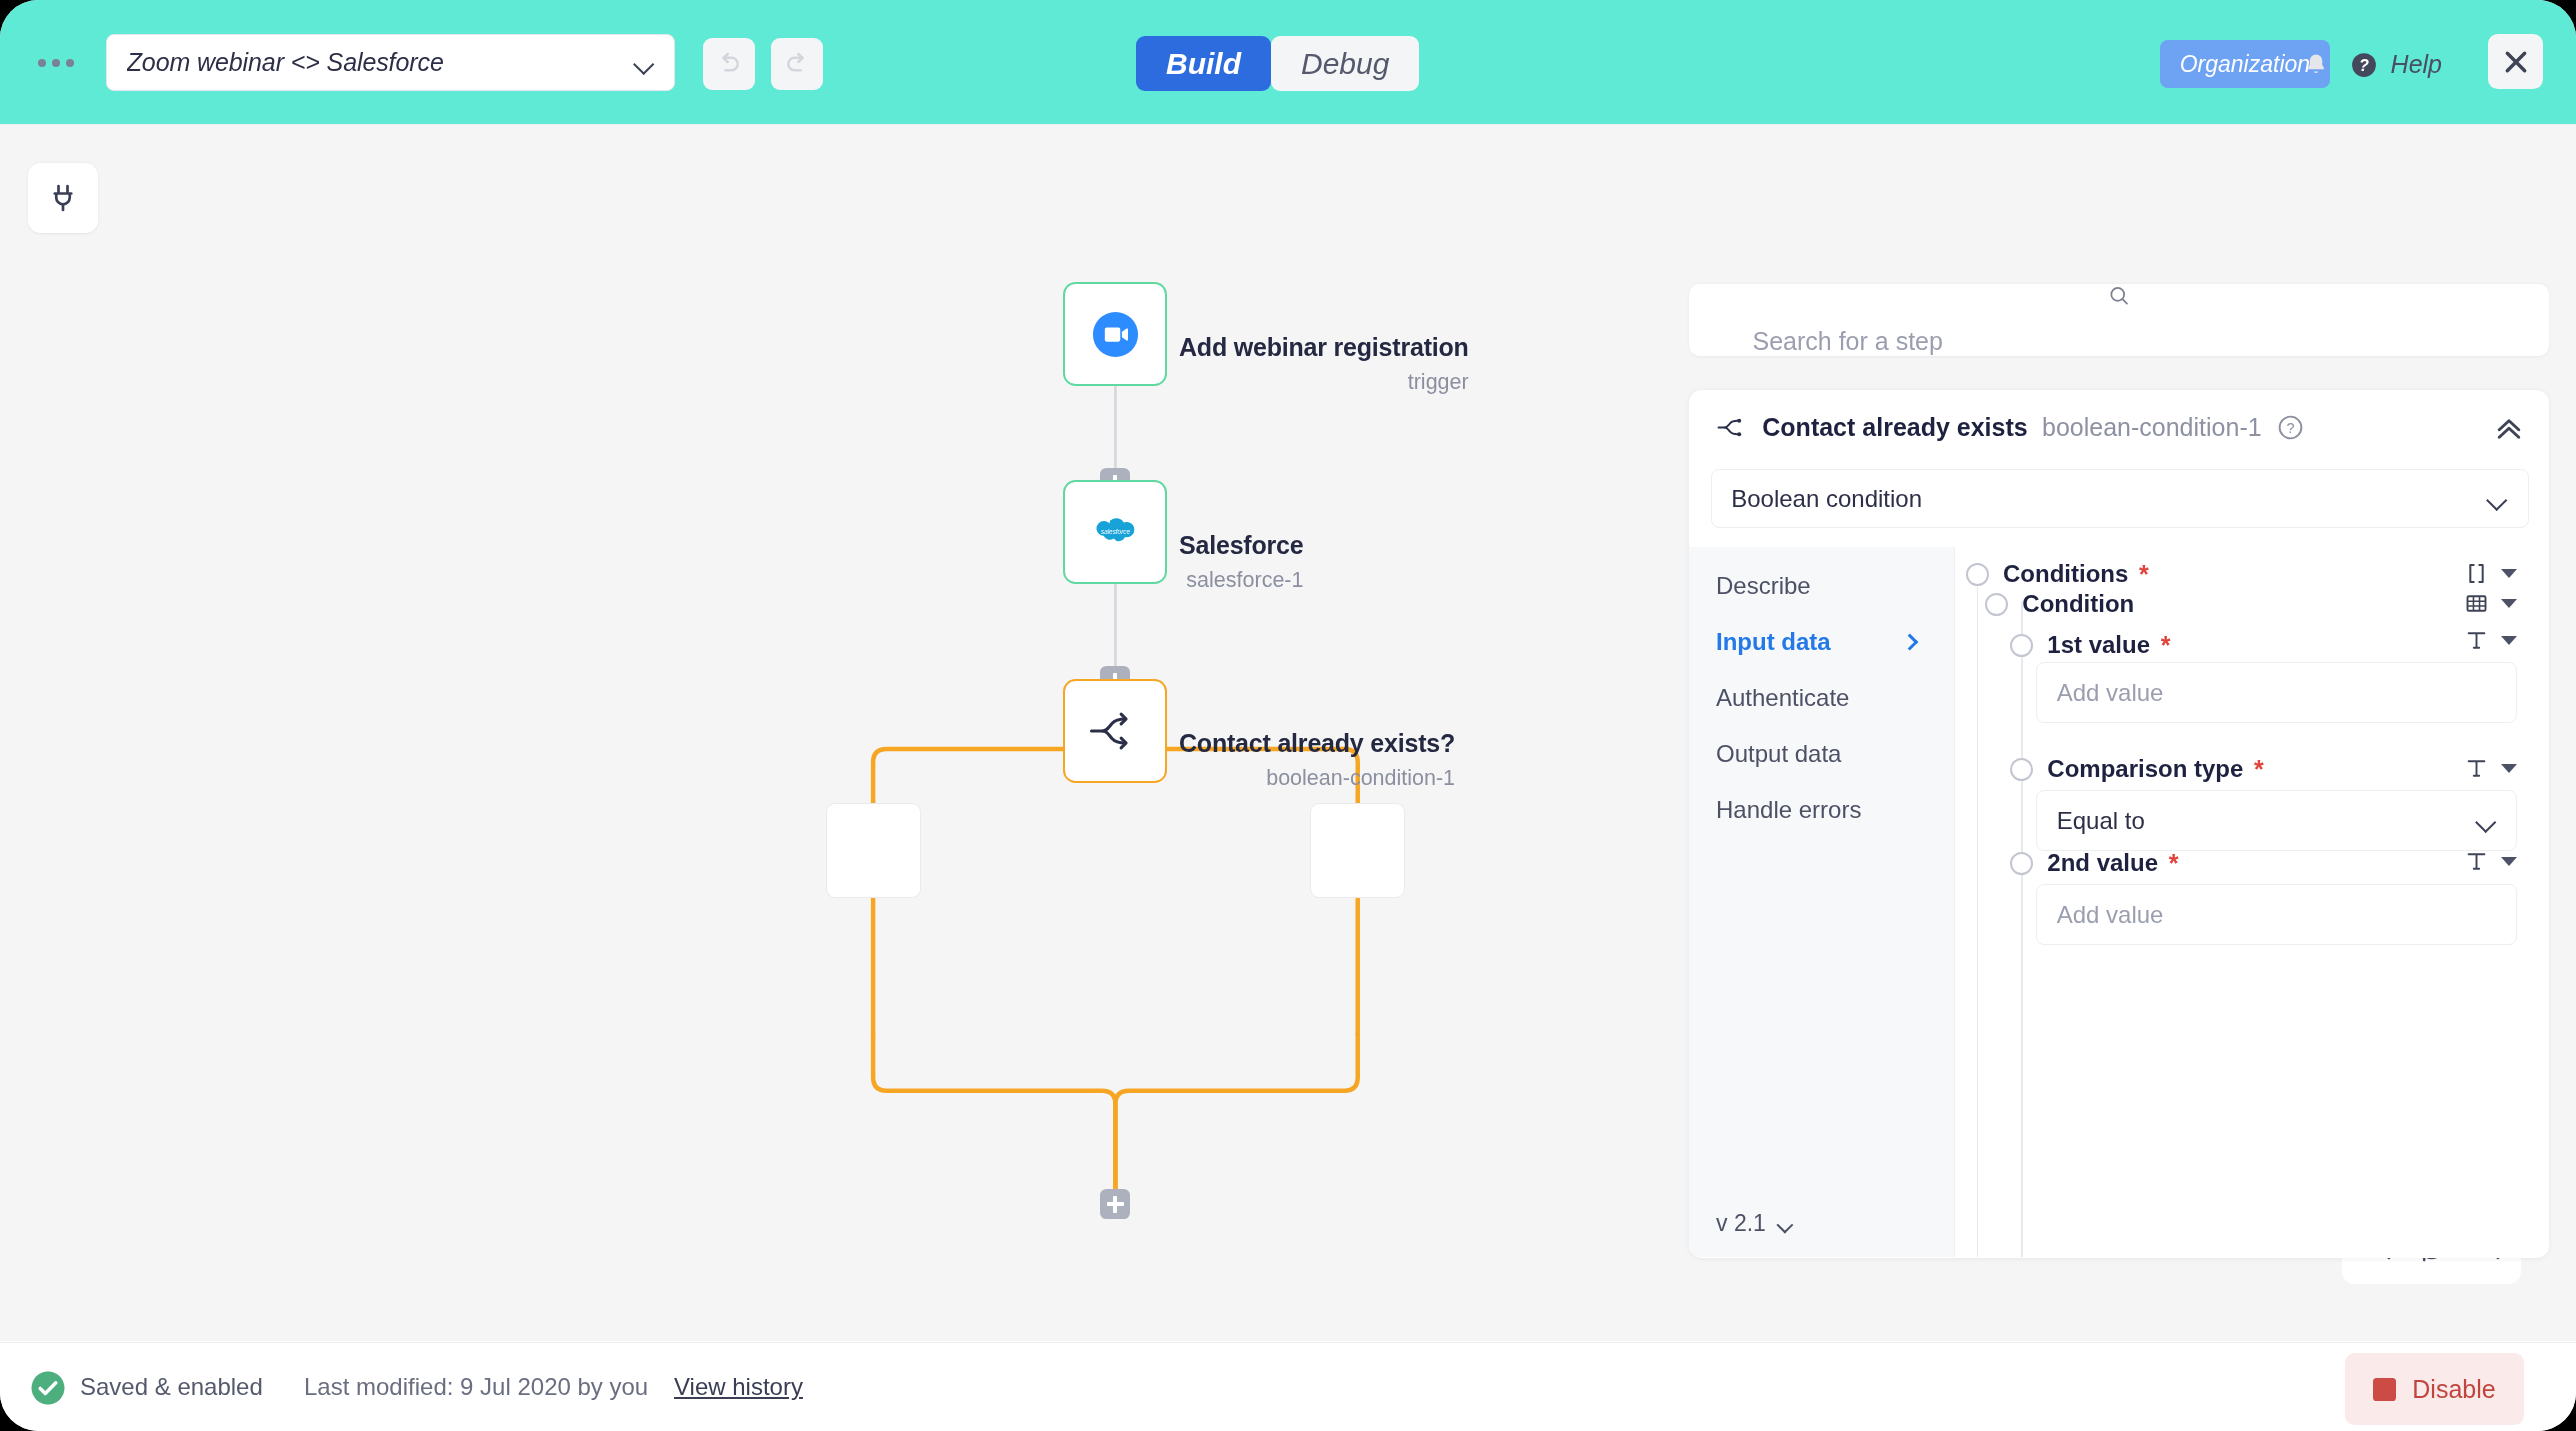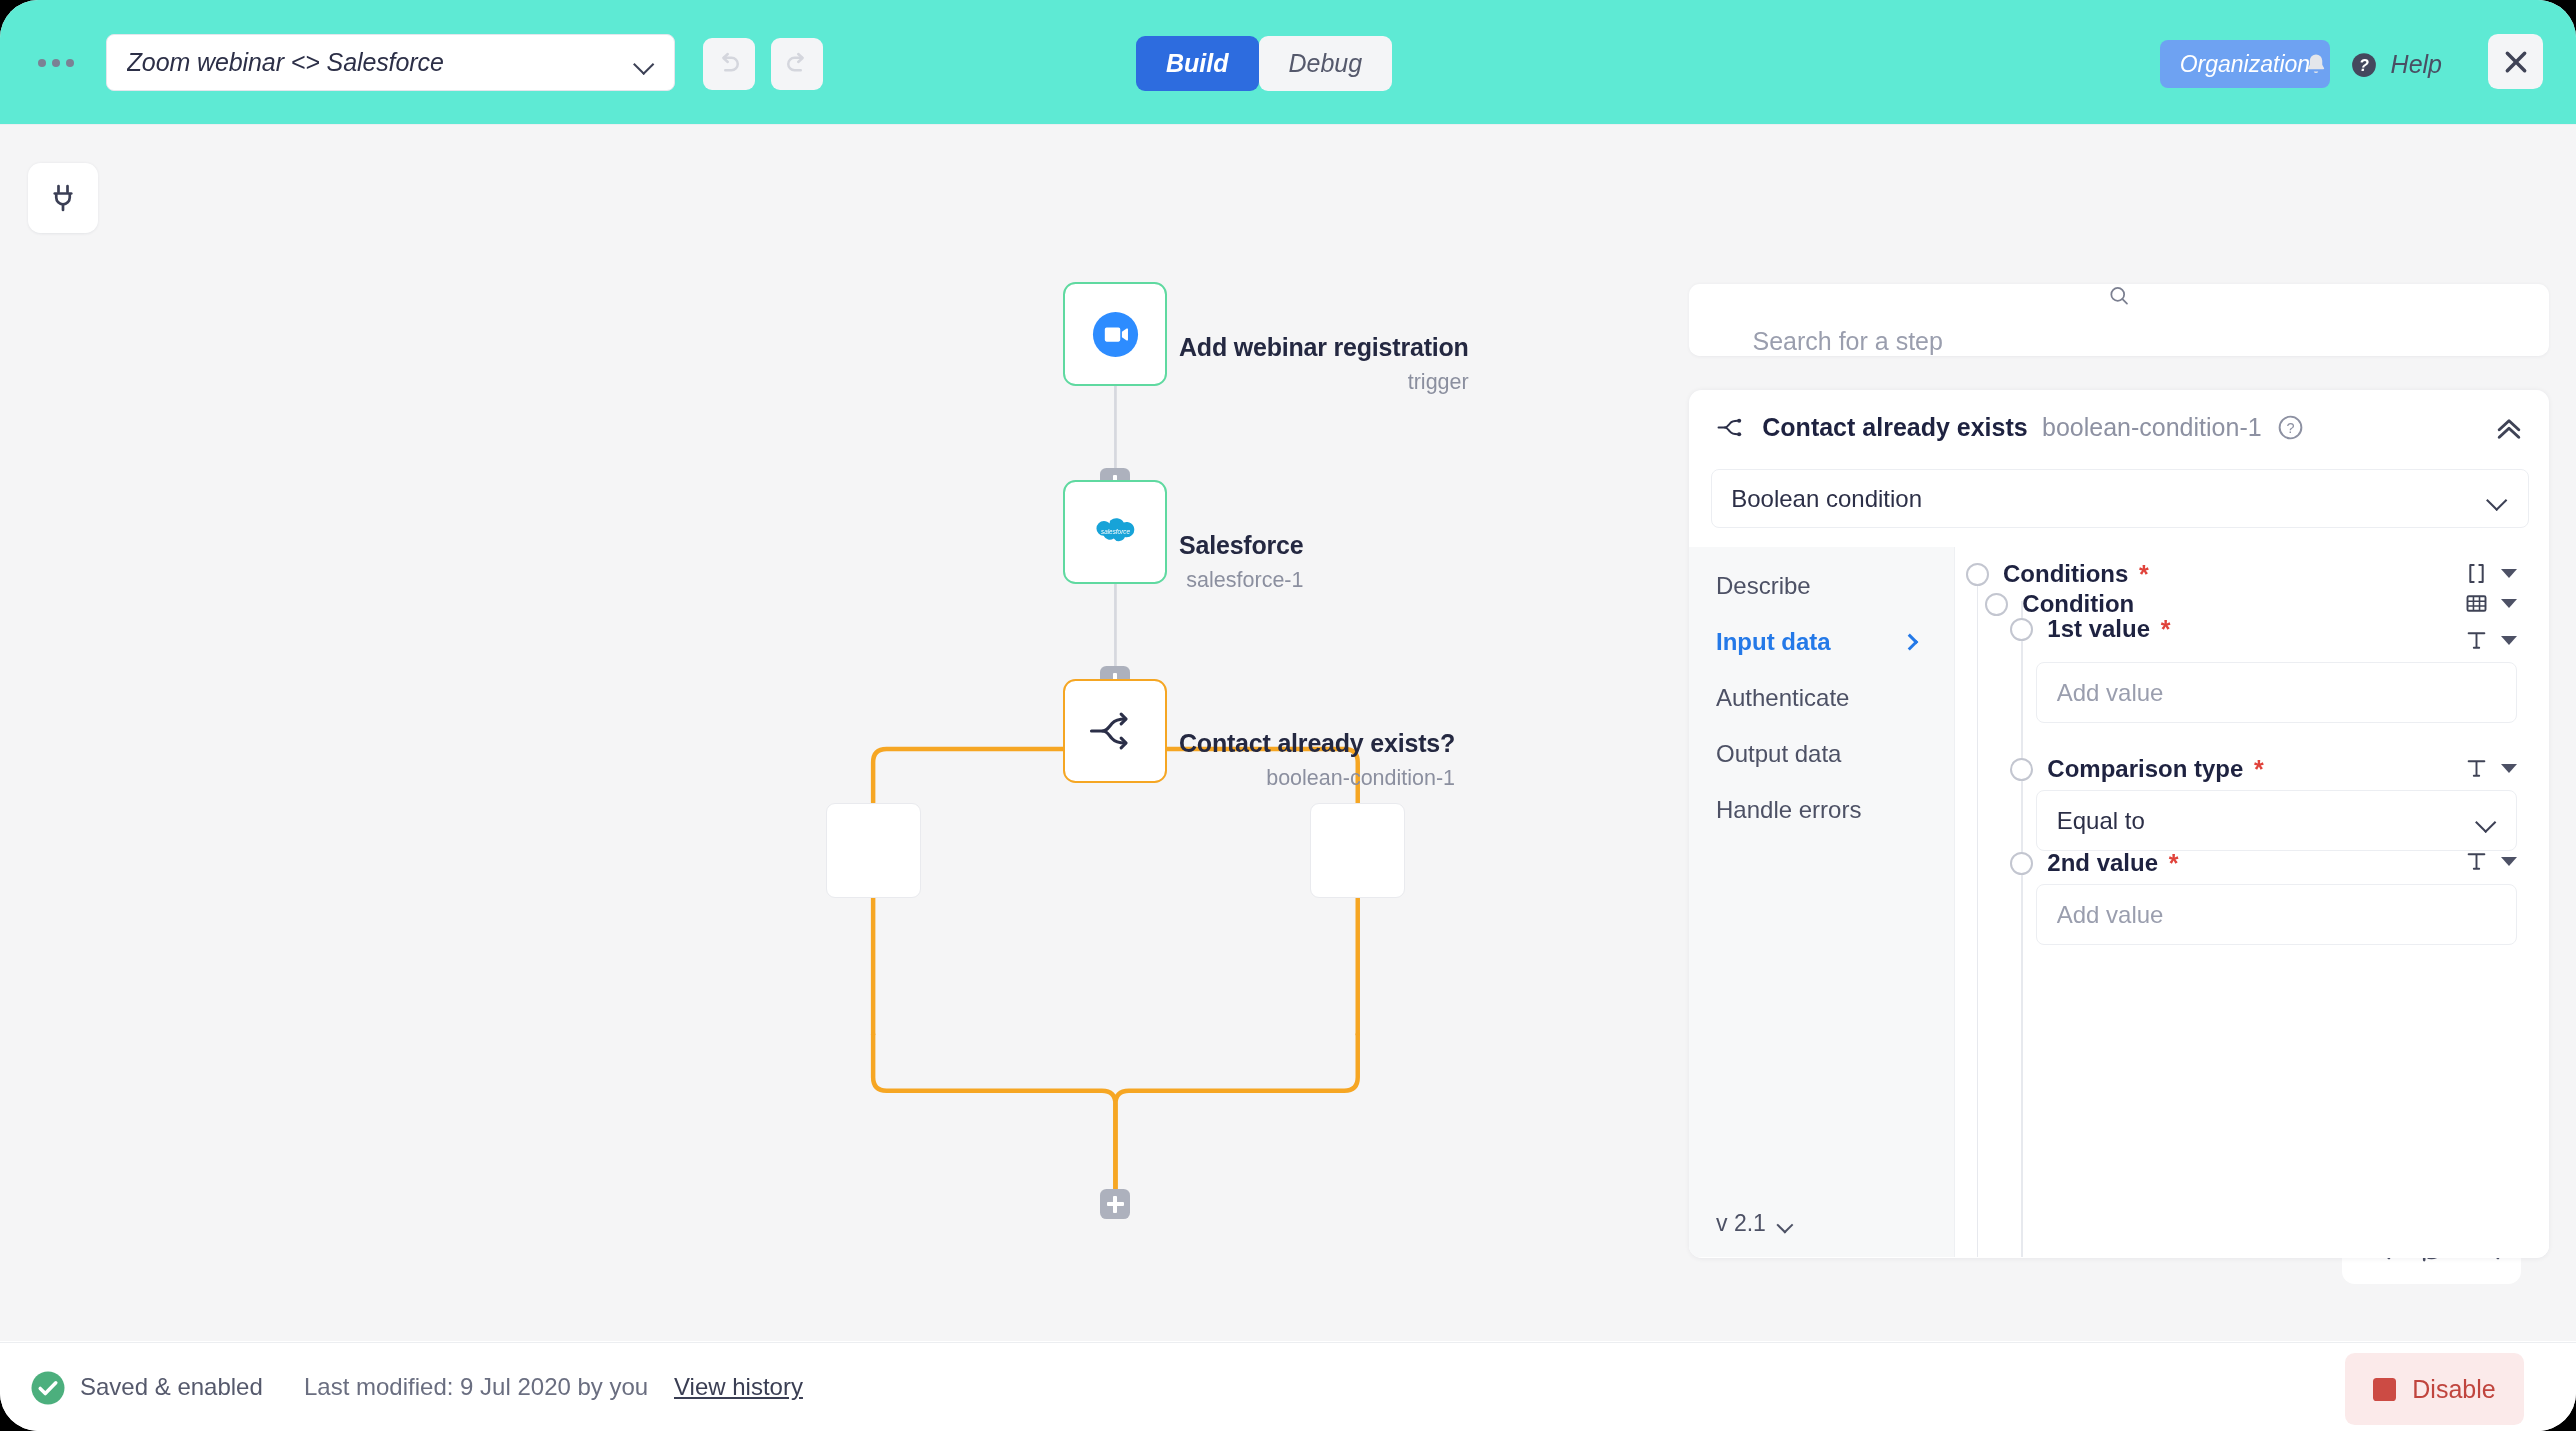--- a/index.html
+++ b/index.html
@@ -60,21 +60,21 @@
   #undo-btn { left: 703px; }
   #redo-btn { left: 771px; }
 
   #mode-tabs {
     position: absolute; left: 1136px; top: 36px;
     display: flex; gap: 0;
   }
   .mode-tab {
     height: 55px; padding: 0 30px;
     display: flex; align-items: center; justify-content: center;
-    font-size: 25px; border-radius: 9px;
+    font-size: 30px; border-radius: 9px;
   }
   .mode-tab.active { background: #2d6cdf; color: #ffffff; font-weight: 600; }
   .mode-tab.inactive { background: #f4f5f7; color: #55596c; }
 
   #org-badge {
     position: absolute; left: 2160px; top: 40px;
     height: 48px; padding: 0 19.7px; border-radius: 8px;
     background: #6ea2f2; color: #fff; font-size: 23px;
     display: flex; align-items: center;
   }
@@ -499,21 +499,21 @@
             <span class="req"></span>
           </div>
           <div class="type-ctl" style="right:32px; top:43px;">
             <svg width="27" height="27" viewBox="0 0 24 24" fill="none">
               <rect x="4" y="5.5" width="16" height="13" rx="1.2" stroke="#3f4356" stroke-width="1.7"></rect>
               <path d="M4 10h16M4 14.2h16M9.3 5.5v13M14.7 5.5v13" stroke="#3f4356" stroke-width="1.4"></path>
             </svg>
             <span class="tri-down"></span>
           </div>
 
-          <div class="field-row" style="left:55px; top:64px;">
+          <div class="field-row" style="left:55px; top:80px;">
             <span class="bullet"></span>
             <span class="field-label">1st value</span>
             <span class="req">*</span>
           </div>
           <div class="type-ctl" style="right:32px; top:80px;">
             <svg width="27" height="27" viewBox="0 0 24 24" fill="none">
               <path d="M5 5.5h14M12 5.5v13M9.6 18.5h4.8" stroke="#3f4356" stroke-width="1.7" stroke-linecap="round"></path>
             </svg>
             <span class="tri-down"></span>
           </div>

